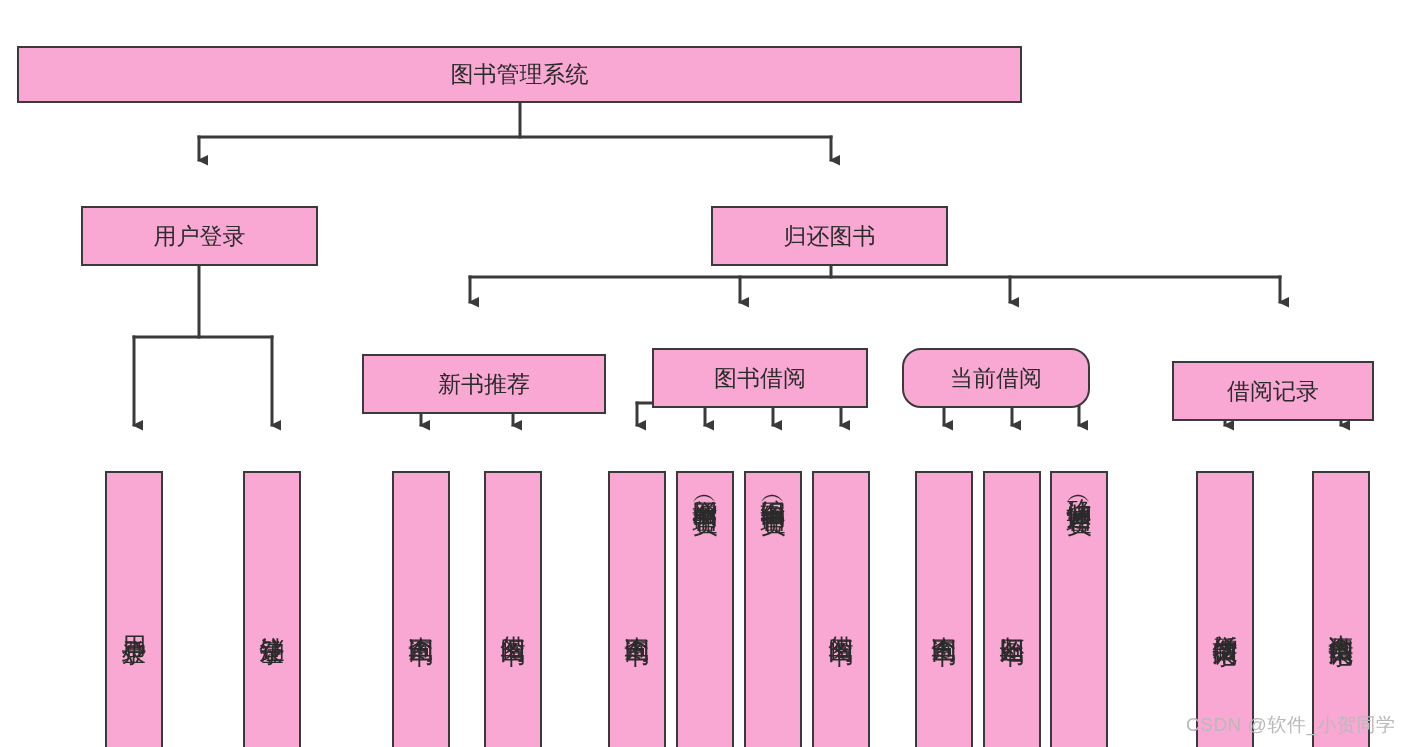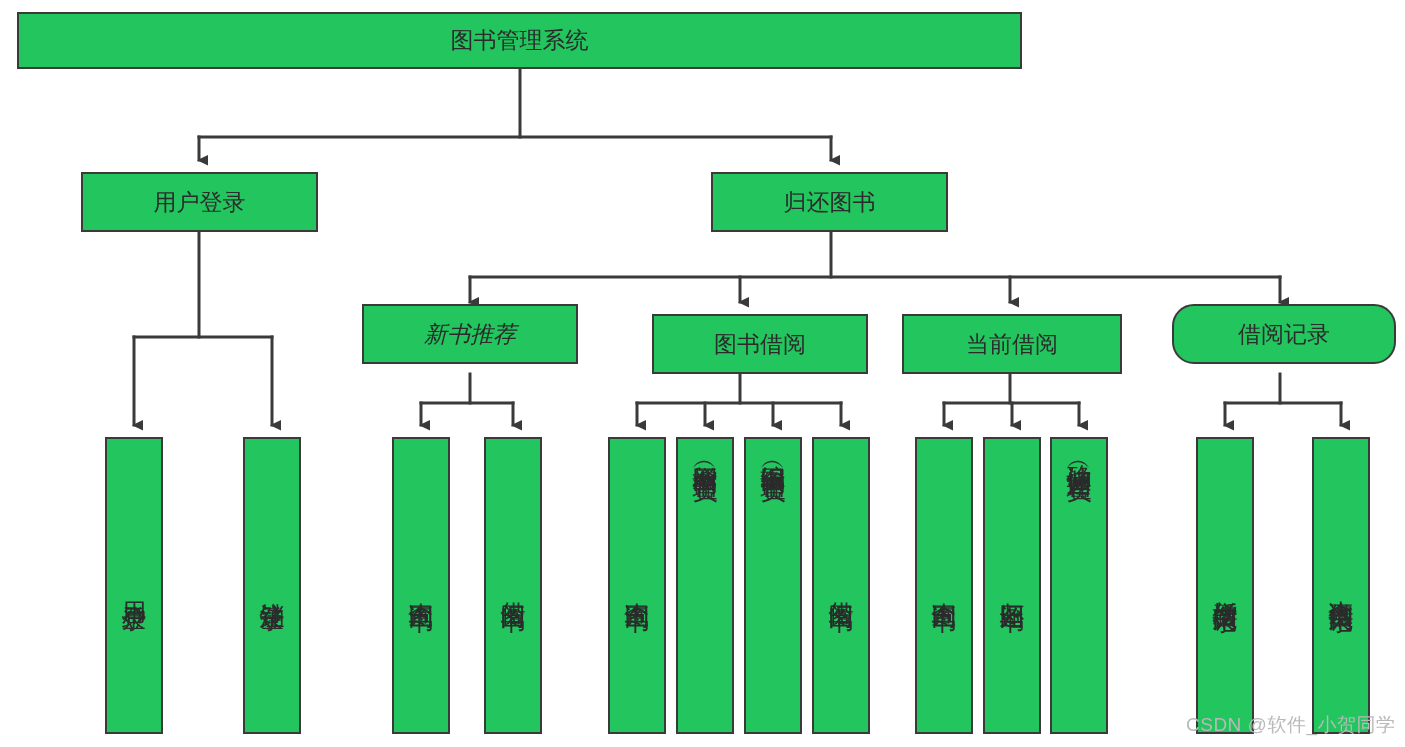--- a/index.html
+++ b/index.html
@@ -20,26 +20,27 @@
   #wires {
     position: absolute;
     left: 0;
     top: 0;
     width: 1405px;
     height: 747px;
   }
   .node {
     position: absolute;
     box-sizing: border-box;
-    background: #22c55e;
+    background: #f9a8d4;
     border: 2px solid #3a3a3a;
     display: flex;
     align-items: center;
     justify-content: center;
     color: #2b2b2b;
+    margin-top: 34px;
   }
   .node .label {
     display: block;
     text-align: center;
     line-height: 1.16;
     white-space: pre;
   }
   .node.h .label {
     font-size: 23px;
   }
@@ -125,30 +126,30 @@
     <span class="label">图书管理系统</span>
   </div>
 
   <div class="node h" style="left:81px; top:172px; width:237px; height:60px;">
     <span class="label">用户登录</span>
   </div>
   <div class="node h" style="left:711px; top:172px; width:237px; height:60px;">
     <span class="label">归还图书</span>
   </div>
 
-  <div class="node h" style="left:362px; top:304px; width:216px; height:60px;font-style:italic;">
+  <div class="node h" style="left:362px; top:320px; width:244px; height:60px;">
     <span class="label">新书推荐</span>
   </div>
   <div class="node h" style="left:652px; top:314px; width:216px; height:60px;">
     <span class="label">图书借阅</span>
   </div>
-  <div class="node h" style="left:902px; top:314px; width:220px; height:60px;">
+  <div class="node h" style="left:902px; top:314px; width:188px; height:60px;border-radius:19px;">
     <span class="label">当前借阅</span>
   </div>
-  <div class="node h" style="left:1172px; top:304px; width:224px; height:60px;border-radius:22px;">
+  <div class="node h" style="left:1172px; top:327px; width:202px; height:60px;">
     <span class="label">借阅记录</span>
   </div>
 
   <div class="node v" style="left:105px; top:437px; width:58px; height:297px;">
     <span class="label">用户登录</span>
   </div>
   <div class="node v" style="left:243px; top:437px; width:58px; height:297px;">
     <span class="label">注销登录</span>
   </div>
   <div class="node v" style="left:392px; top:437px; width:58px; height:297px;">

